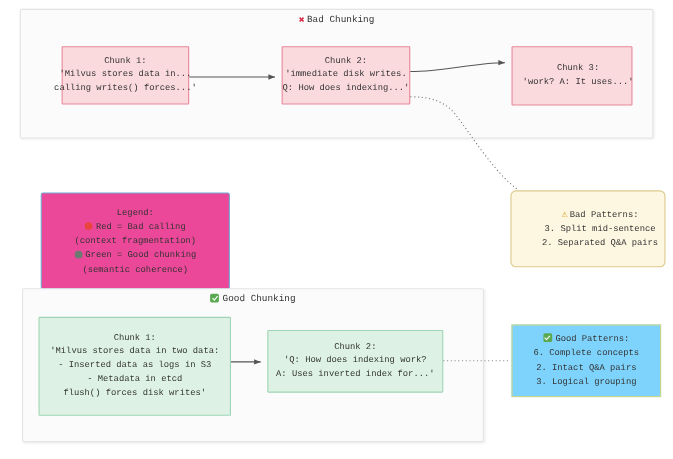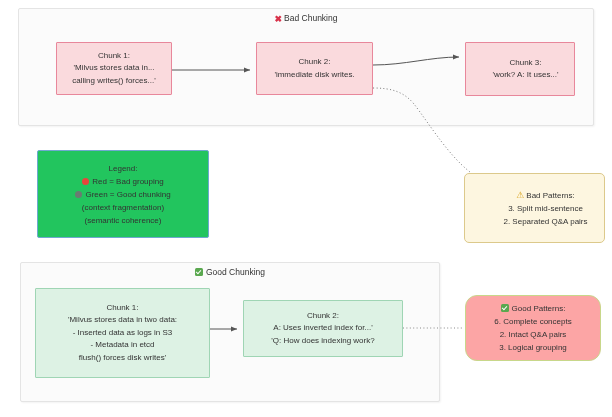--- a/index.html
+++ b/index.html
@@ -14,20 +14,21 @@
     font-family: "Liberation Sans", sans-serif;
     color: #333333;
     overflow: hidden;
   }
 
   #canvas {
     position: absolute;
     left: 0; top: 0;
     width: 612px;
     height: 417px;
+    font-family: Liberation Mono, monospace;
   }
 
   
   .subgraph {
     position: absolute;
     background: #fbfbfb;
     border: 1px solid #e4e4e4;
     border-radius: 2px;
     box-shadow: 1px 1px 2px rgba(0,0,0,0.05);
     box-sizing: border-box;
@@ -85,33 +86,34 @@
     flex-direction: column;
     align-items: center;
     justify-content: center;
     text-align: center;
     font-size: 8px;
     line-height: 13px;
     color: #333333;
     padding: 4px 6px;
   }
   .anno-legend {
-    background: #22c55e;
+    background: #ec4899;
     border: 1px solid #6fa8d0;
     border-radius: 2px;
+    margin-top: 25px;
   }
   .anno-bad {
     background: #fdf6e0;
     border: 1px solid #dcc98b;
     border-radius: 5px;
   }
   .anno-good {
-    background: #fca5a5;
+    background: #7dd3fc;
     border: 1px solid #c8d78a;
-    border-radius: 12px;
+    border-radius: 0;
     text-align: right;
   }
   .anno .ln { display: block; white-space: nowrap; }
 
   .dot {
     display: inline-block;
     width: 7px; height: 7px;
     border-radius: 50%;
     vertical-align: -1px;
     margin-right: 3px;
@@ -160,32 +162,33 @@
 
   <div class="node node-bad" style="left:56px; top:42px; width:116px; height:53px;">
     <span class="ln">Chunk 1:</span>
     <span class="ln">'Milvus stores data in...</span>
     <span class="ln">calling writes() forces...'</span>
   </div>
 
   <div class="node node-bad" style="left:256px; top:42px; width:117px; height:53px;">
     <span class="ln">Chunk 2:</span>
     <span class="ln">'immediate disk writes.</span>
+    <span class="ln">Q: How does indexing...'</span>
   </div>
 
   <div class="node node-bad" style="left:465px; top:42px; width:110px; height:54px;padding-left:16px;">
     <span class="ln">Chunk 3:</span>
     <span class="ln">'work? A: It uses...'</span>
   </div>
 
   <div class="anno anno-legend" style="left:37px; top:150px; width:172px; height:88px;">
     <span class="ln">Legend:</span>
-    <span class="ln"><span class="dot dot-red"></span><span>Red = Bad grouping</span></span>
+    <span class="ln"><span class="dot dot-red"></span><span>Red = Bad calling</span></span>
+    <span class="ln">(context fragmentation)</span>
     <span class="ln"><span class="dot dot-green"></span><span>Green = Good chunking</span></span>
-    <span class="ln">(context fragmentation)</span>
     <span class="ln">(semantic coherence)</span>
   </div>
 
   <div class="anno anno-bad" style="left:464px; top:173px; width:141px; height:70px;padding-left:28px;">
     <span class="ln"><span class="warn-icon">⚠</span><span>Bad Patterns:</span></span>
     <span class="ln">3. Split mid-sentence</span>
     <span class="ln">2. Separated Q&amp;A pairs</span>
   </div>
 
   <div class="subgraph" style="left:20px; top:262px; width:420px; height:140px;">
@@ -197,22 +200,22 @@
   <div class="node node-good" style="left:35px; top:288px; width:175px; height:90px;">
     <span class="ln">Chunk 1:</span>
     <span class="ln">'Milvus stores data in two data:</span>
     <span class="ln">- Inserted data as logs in S3</span>
     <span class="ln">- Metadata in etcd</span>
     <span class="ln">flush() forces disk writes'</span>
   </div>
 
   <div class="node node-good" style="left:243px; top:300px; width:160px; height:57px;">
     <span class="ln">Chunk 2:</span>
+    <span class="ln">'Q: How does indexing work?</span>
     <span class="ln">A: Uses inverted index for...'</span>
-    <span class="ln">'Q: How does indexing work?</span>
   </div>
 
   <div class="anno anno-good" style="left:465px; top:295px; width:136px; height:66px;">
     <span class="ln"><span class="check-box"></span><span>Good Patterns:</span></span>
     <span class="ln">6. Complete concepts</span>
     <span class="ln">2. Intact Q&amp;A pairs</span>
     <span class="ln">3. Logical grouping</span>
   </div>
 
   <svg class="edges" viewBox="0 0 612 417">

